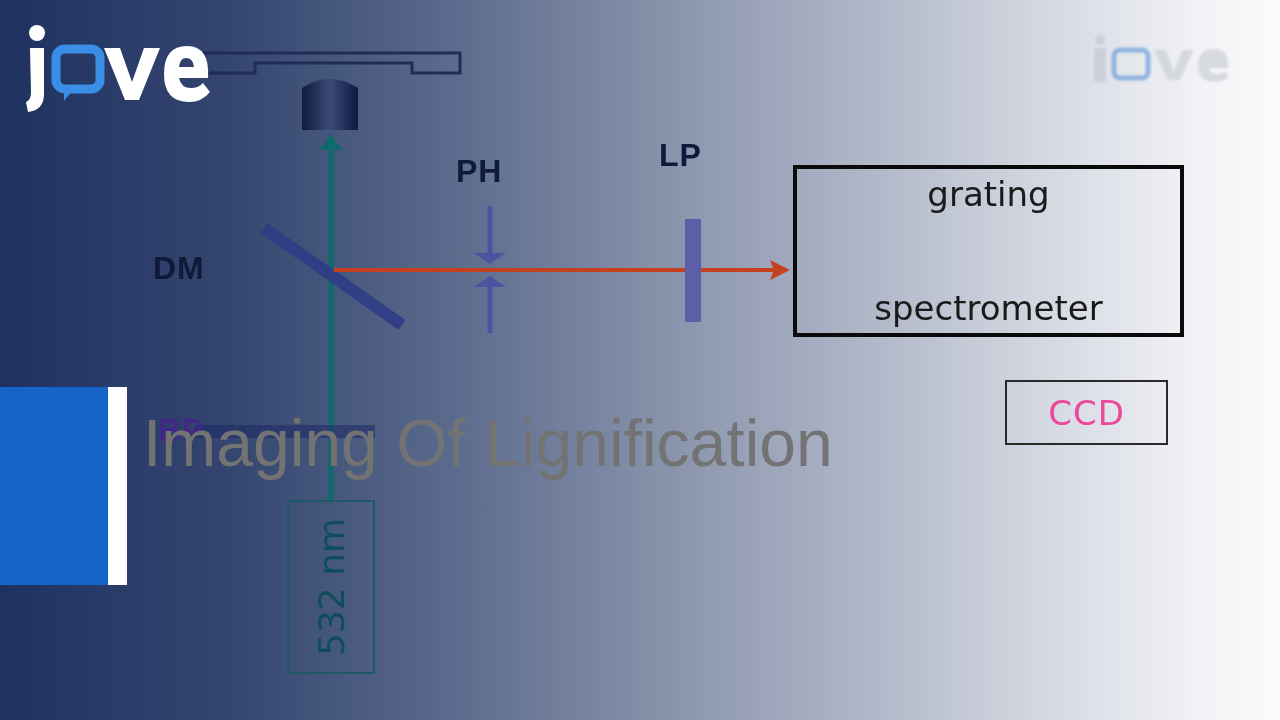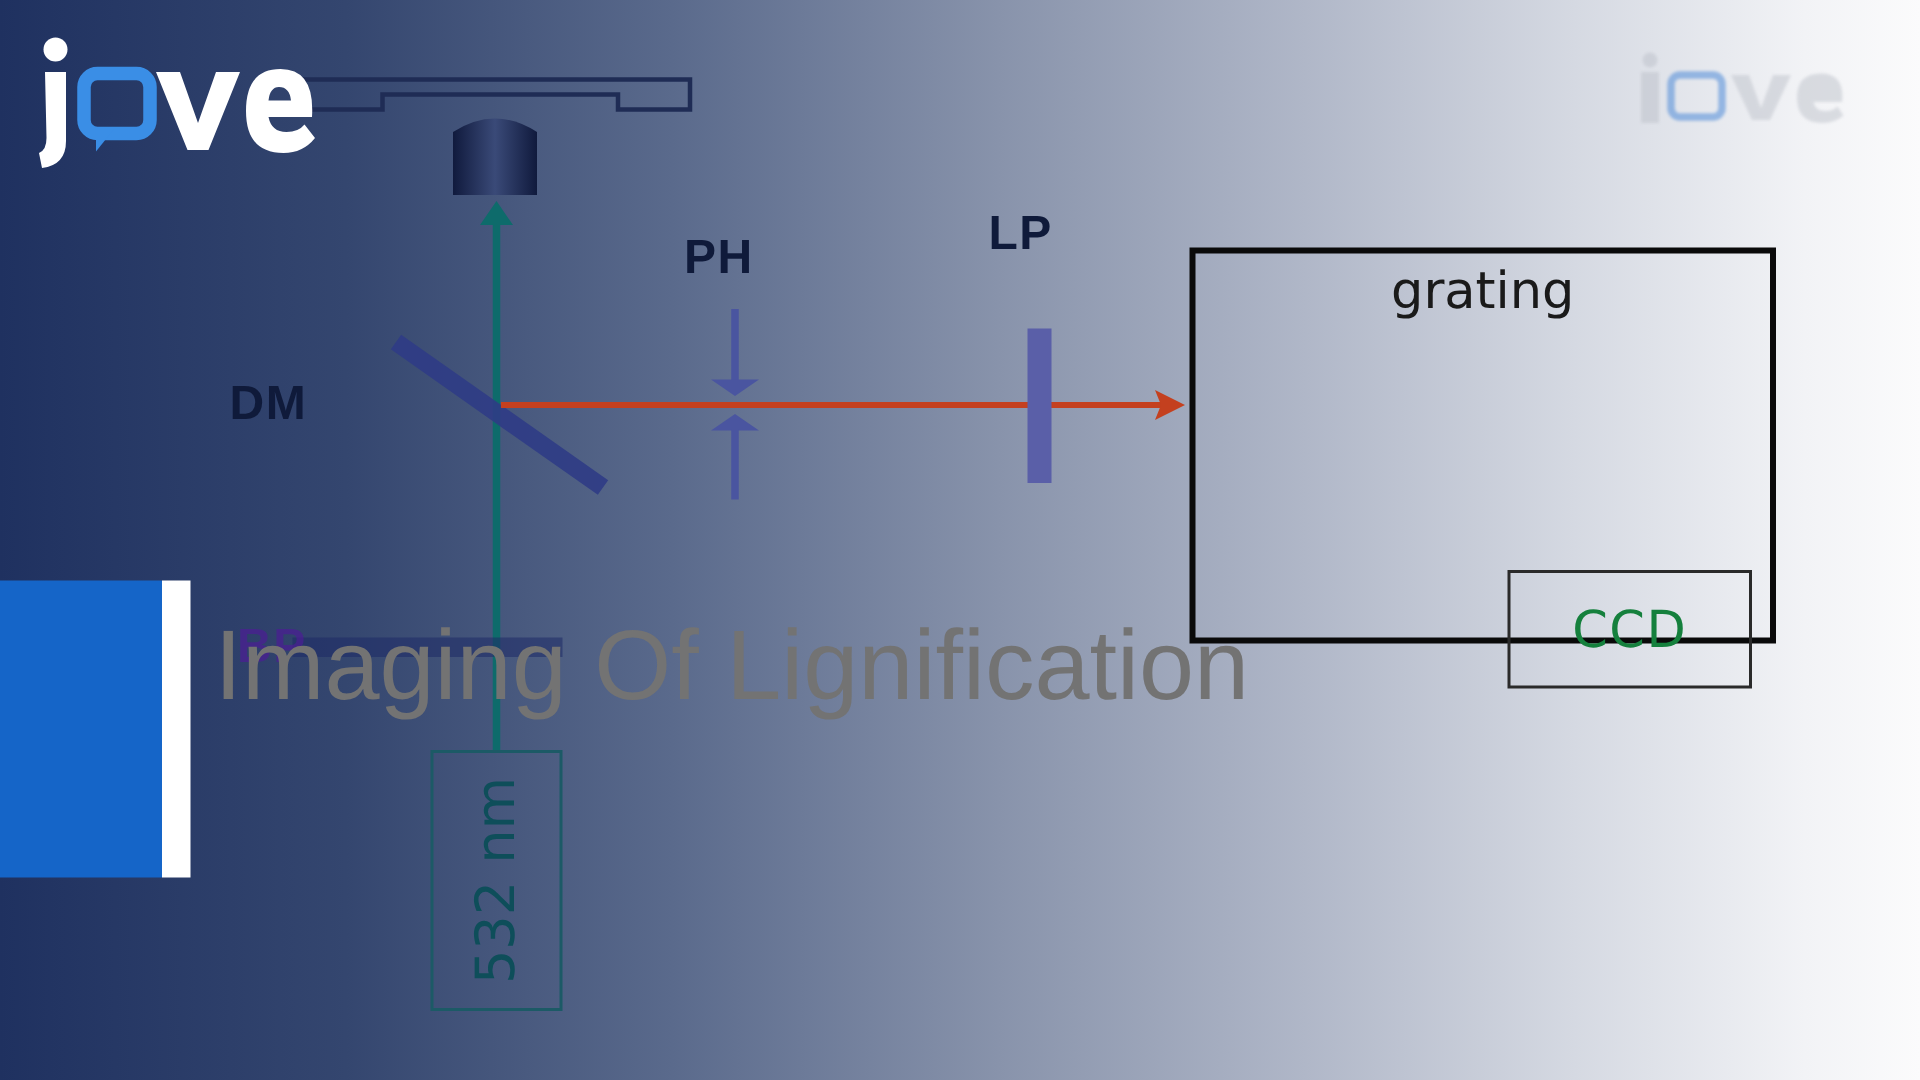--- a/index.html
+++ b/index.html
@@ -7,33 +7,33 @@
     width:1280px; height:720px; overflow:hidden; position:relative;
     font-family:"Liberation Sans", sans-serif;
     background: linear-gradient(90deg, #1f3160 0%, #34466f 18%, #5a6a8c 35%, #8893ab 52%, #b0b7c8 68%, #d5d9e2 82%, #f2f3f6 94%, #fbfbfc 100%);
   }
   .diagram { position:absolute; left:0; top:0; width:1280px; height:720px; }
   .lbl {
     position:absolute; font-family:"Liberation Sans", sans-serif;
     font-weight:bold; color:#0f1a3a; font-size:32px; letter-spacing:1px;
   }
   .spec-box {
-    position:absolute; left:793px; top:165px; width:391px; height:264px;
+    position:absolute; left:793px; top:165px; width:391px; height:172px;
     border:4px solid #0a0a0a; box-sizing:border-box;
     display:flex; flex-direction:column; align-items:center; justify-content:space-between;
   }
   .spec-text {
     font-family:"DejaVu Sans", sans-serif; font-size:34px; color:#1a1a1a;
     text-align:center; line-height:50px;
   }
   .ccd-box {
-    position:absolute; left:1005px; top:380px; width:163px; height:79px;
+    position:absolute; left:1005px; top:380px; width:163px; height:65px;
     border:2px solid #2a2a2a; box-sizing:border-box;
     display:flex; align-items:center; justify-content:center;
-    font-family:"DejaVu Sans", sans-serif; font-size:34px; color:#15803d; letter-spacing:1px;
+    font-family:"DejaVu Sans", sans-serif; font-size:34px; color:#ec4899; letter-spacing:1px;
   }
   .laser-box {
     position:absolute; left:287px; top:500px; width:88px; height:174px;
     border:2px solid #1c5a66; box-sizing:border-box;
   }
   .laser-text {
     position:absolute; left:50%; top:50%;
     transform:translate(-50%,-50%) rotate(-90deg);
     font-family:"DejaVu Sans", sans-serif; font-size:36px; color:#0e4e5a; white-space:nowrap;
   }
@@ -90,20 +90,21 @@
   <rect x="195" y="425" width="180" height="13" fill="#1d2a66" opacity="0.55"></rect>
 </svg>
 
 <div class="lbl" style="left:153px; top:250px;">DM</div>
 <div class="lbl" style="left:456px; top:153px;">PH</div>
 <div class="lbl" style="left:659px; top:137px;">LP</div>
 <div class="lbl" style="left:158px; top:412px; color:#4c1d95; opacity:0.7;">BP</div>
 
 <div class="spec-box">
   <div class="spec-text">grating</div>
+  <div class="spec-text">spectrometer</div>
 </div>
 <div class="ccd-box">CCD</div>
 
 <div class="laser-box">
   <div class="laser-text">532 nm</div>
 </div>
 
 <svg class="logo-main" viewBox="0 0 190 92">
 
   <circle cx="13" cy="11" r="8" fill="#ffffff"></circle>

